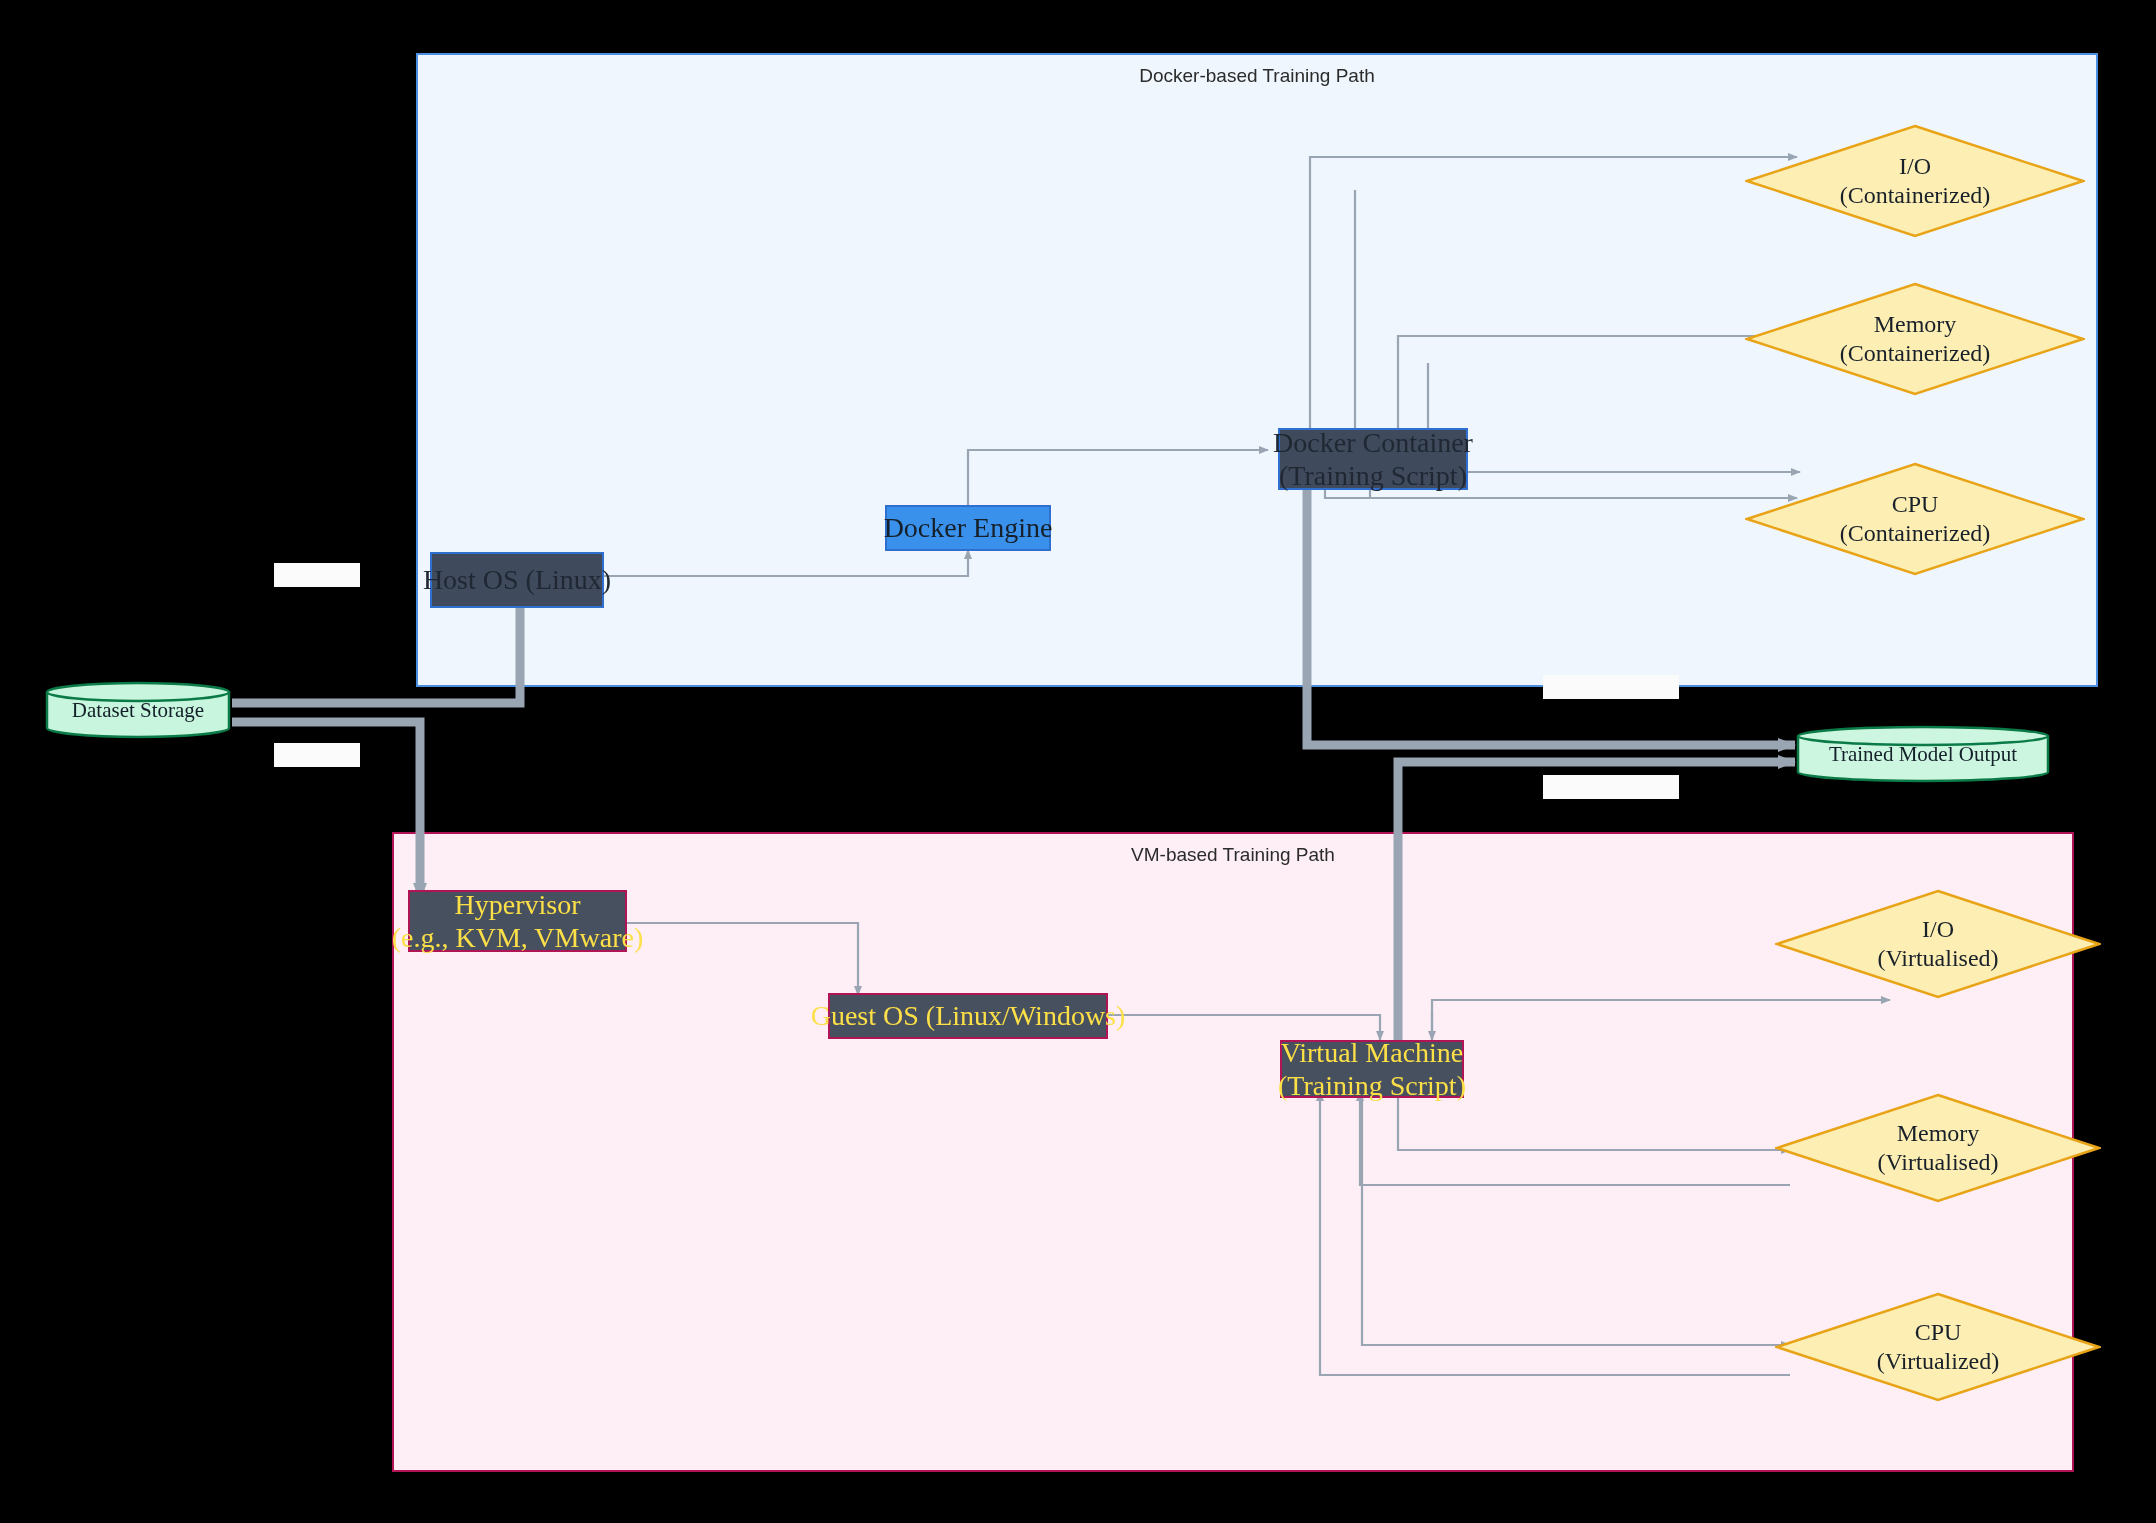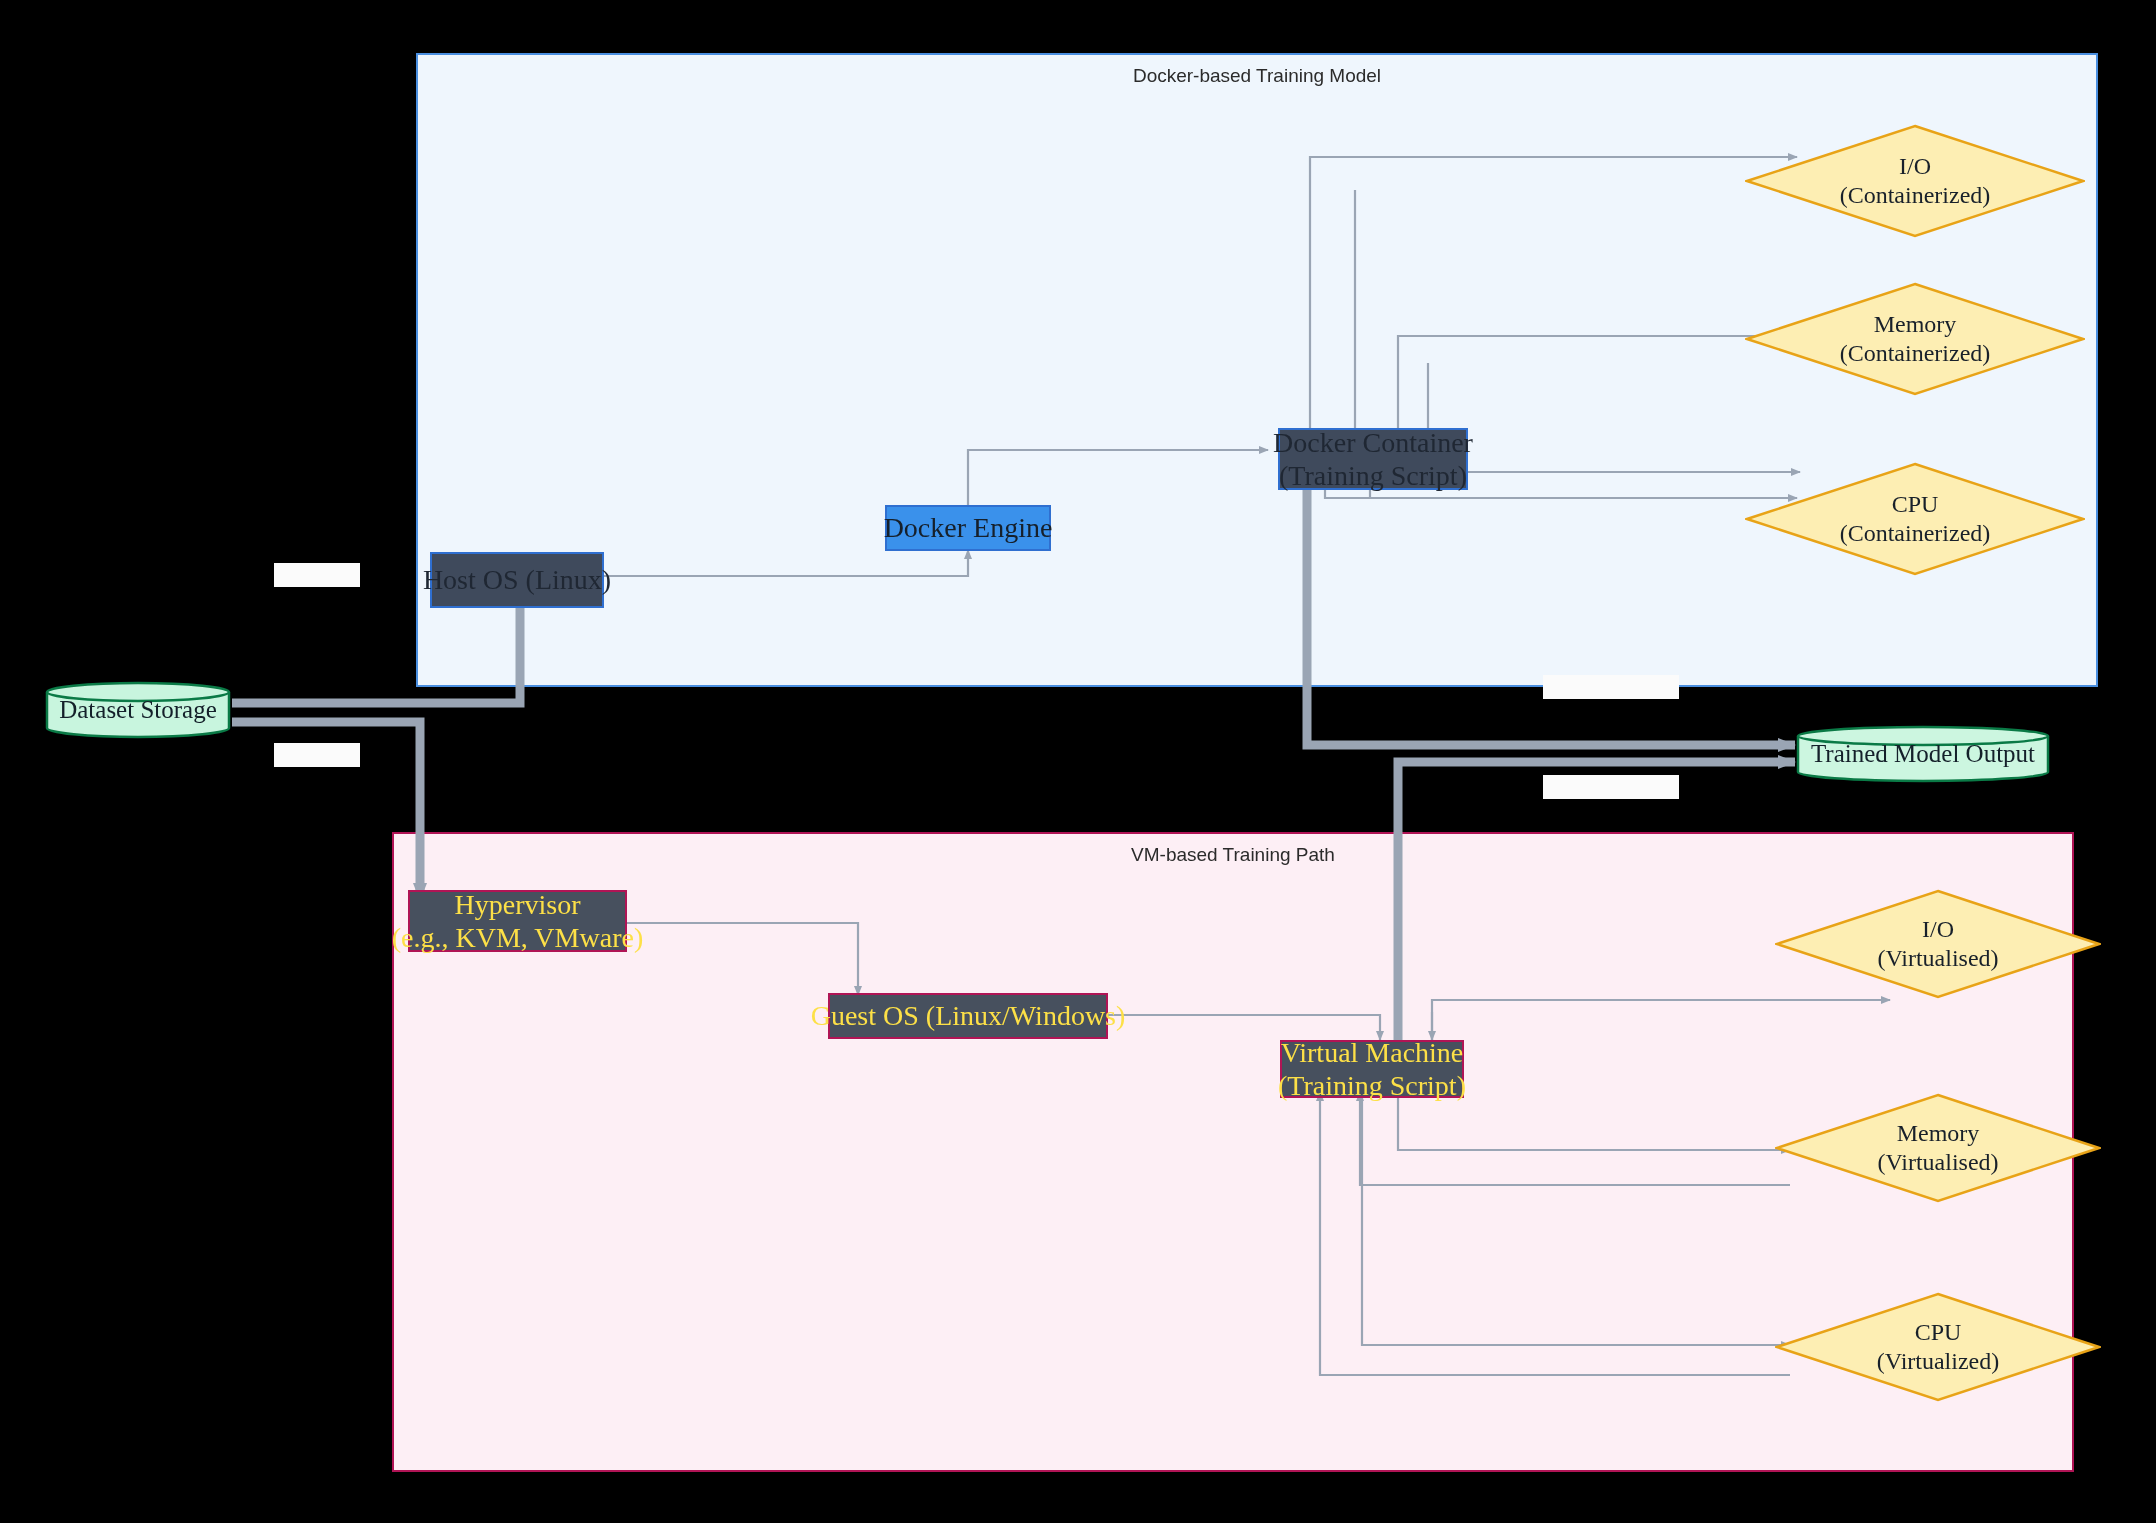--- a/index.html
+++ b/index.html
@@ -20,33 +20,33 @@
   .n-dark-crim{background:#47505e;border:2px solid #b01455;color:#fde047;}
   .n-engine{background:#3a91eb;border:2px solid #2f6fd0;color:#16202b;}
 
   .diamond{position:absolute;}
   .diamond .dlabel{position:absolute;left:0;right:0;top:50%;transform:translateY(-50%);
       text-align:center;font-family:"Liberation Serif",serif;font-size:24px;
       color:#18202a;line-height:1.2;white-space:pre;}
 
   .cyl{position:absolute;}
   .cyl .clabel{position:absolute;left:0;right:0;top:50%;transform:translateY(-50%);
-      text-align:center;font-family:"Liberation Serif",serif;font-size:25px;color:#14202a;white-space:nowrap;}
+      text-align:center;font-family:"Liberation Serif",serif;font-size:21px;color:#14202a;white-space:nowrap;}
 
   .elabel{position:absolute;background:#fbfbfb;color:#fbfbfb;
           font-family:"Liberation Sans",sans-serif;font-size:15px;
           padding:3px 6px;box-sizing:border-box;text-align:center;white-space:nowrap;}
 </style>
 </head>
 <body>
 
 <div id="stage">
 
   <div class="subgraph sg-docker" style="left:416px;top:53px;width:1682px;height:634px;">
-    <div class="sg-title">Docker-based Training Model</div>
+    <div class="sg-title">Docker-based Training Path</div>
   </div>
 
   <div class="subgraph sg-vm" style="left:392px;top:832px;width:1682px;height:640px;">
     <div class="sg-title">VM-based Training Path</div>
   </div>
 
   <svg class="layer">
     <defs>
       <marker id="ah" markerWidth="10" markerHeight="8" refX="9" refY="4" orient="auto" markerUnits="userSpaceOnUse">
         <path d="M0,0 L10,4 L0,8 z" fill="#9aa5b4"></path>

